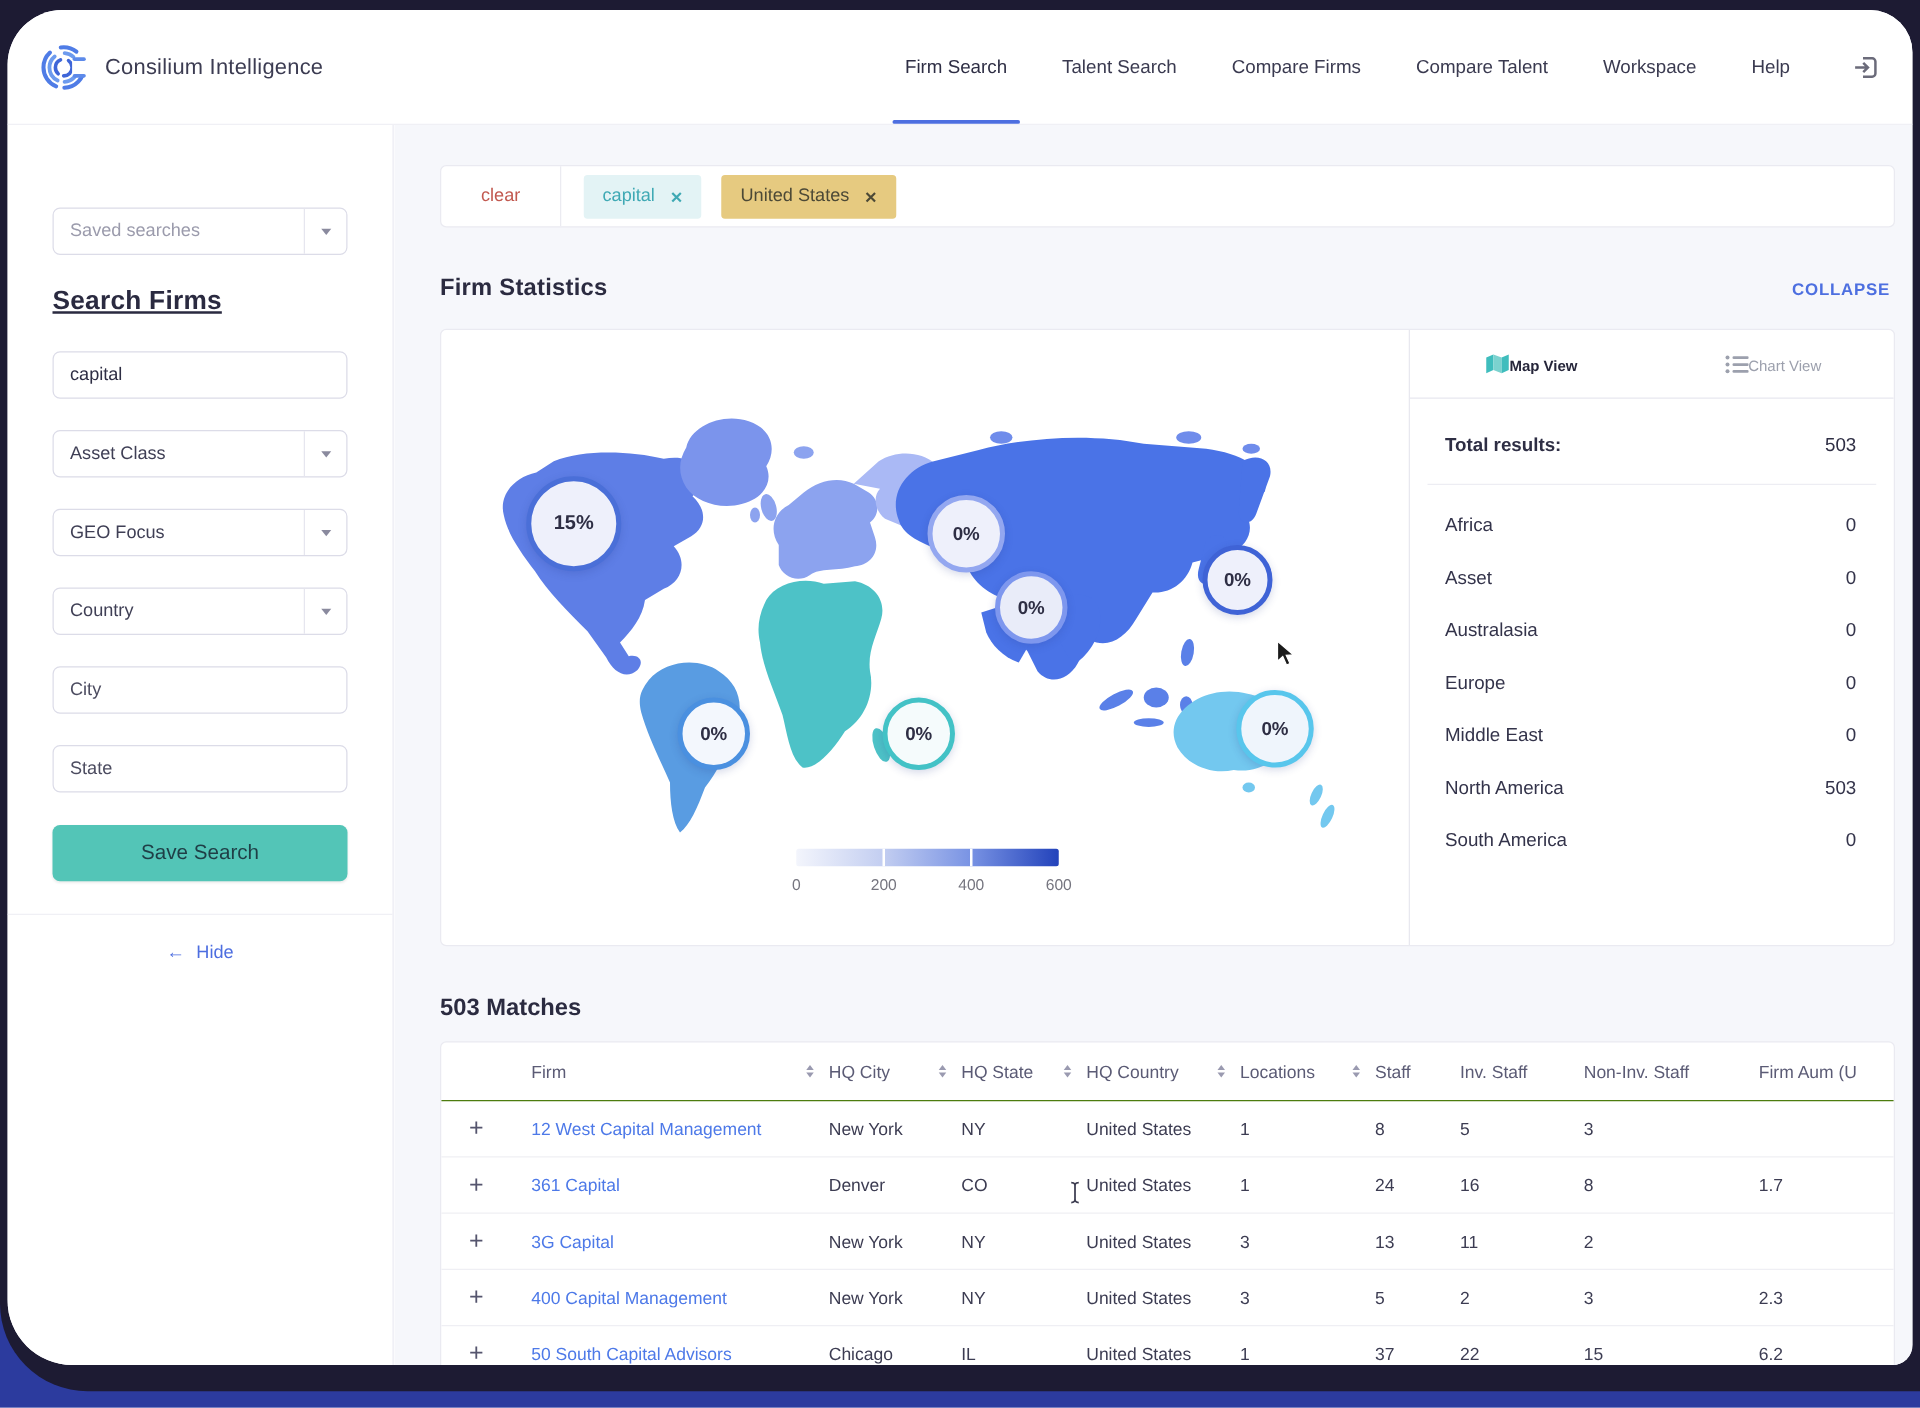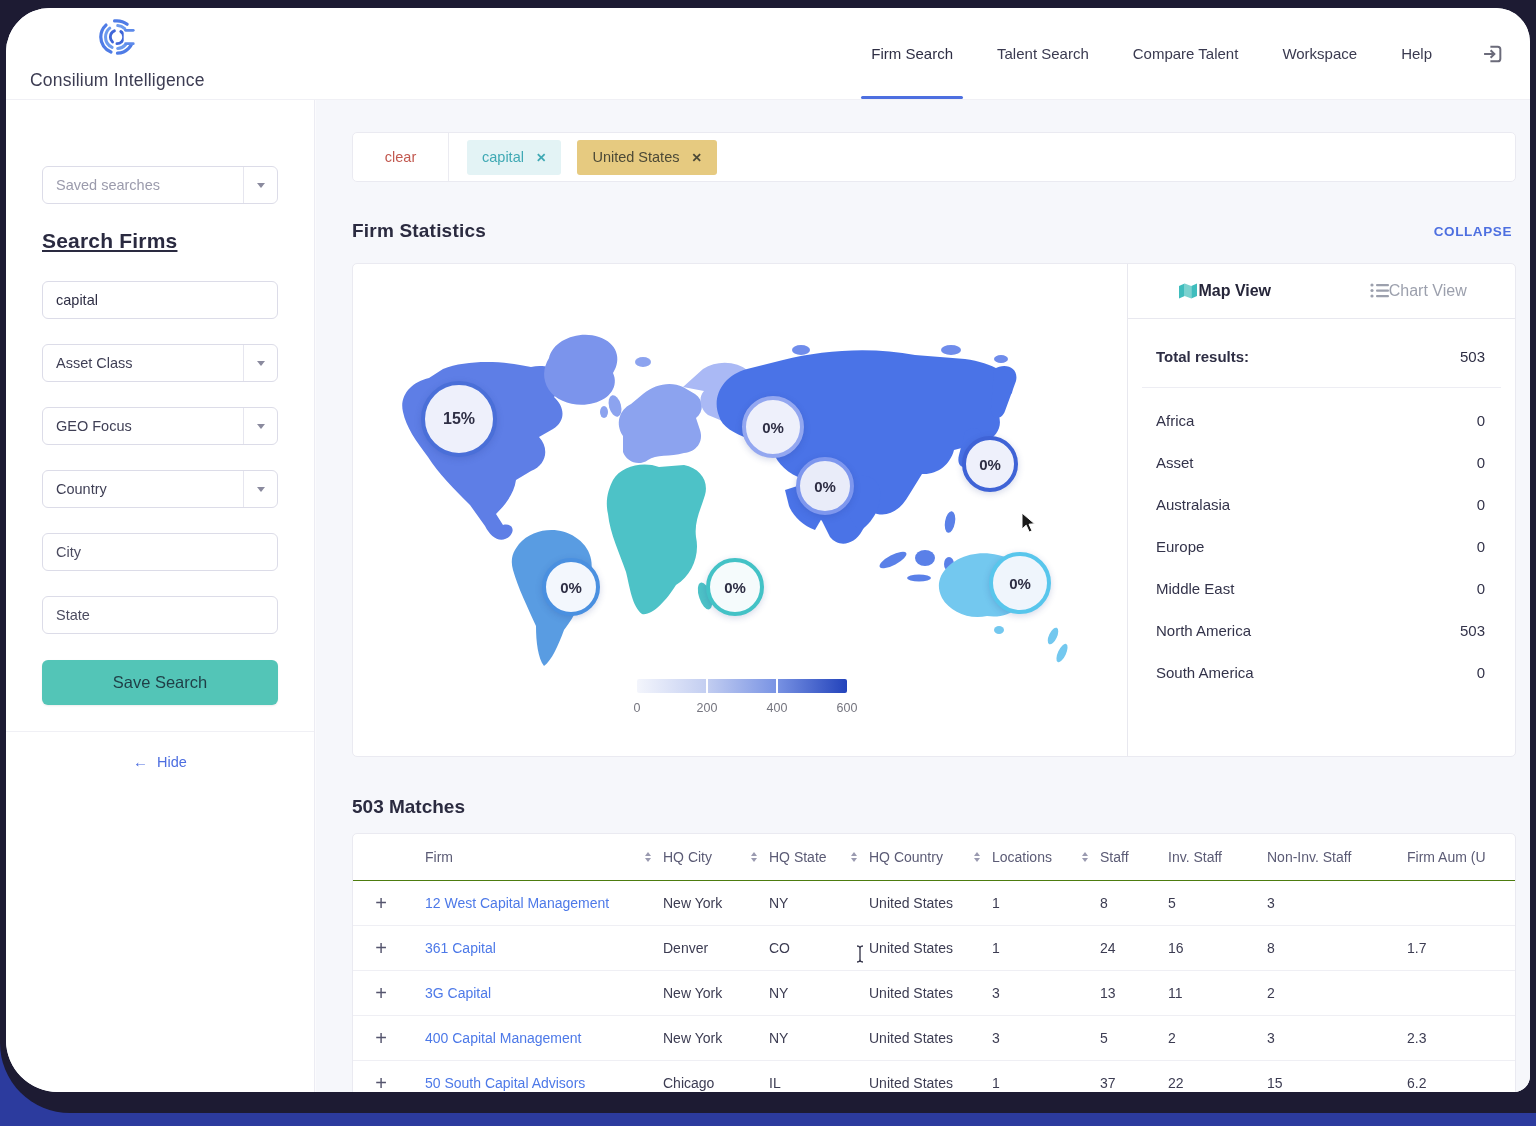--- a/index.html
+++ b/index.html
@@ -6,21 +6,21 @@
   html,body { margin:0; padding:0; }
   body { background:#2c3b9e; font-family:"Liberation Sans", sans-serif; }
   .stage { position:relative; width:1536px; height:1126px; overflow:hidden; background:#2c3b9e; }
   .frame { position:absolute; inset:0 0 13px 0; background:#1d1b33; border-bottom-left-radius:70px; }
   .window { position:absolute; top:8px; left:6px; right:6px; bottom:34px; background:#fbfbfd;
             border-radius:44px 34px 16px 52px; overflow:hidden; }
 
   
   .header { position:absolute; top:0; left:0; right:0; height:92px; background:#fff;
             border-bottom:1px solid #f0f0f5; display:flex; align-items:center; padding:0 26px 0 24px; }
-  .brand { display:flex; align-items:center; gap:12px;flex-direction:column; }
+  .brand { display:flex; align-items:center; gap:12px; }
   .brand-name { font-size:17.5px; color:#3c3c52; letter-spacing:.2px; }
   .nav { display:flex; align-items:center; gap:44px; height:100%; margin-left:auto; }
   .nav-item { position:relative; display:flex; align-items:center; height:100%;
               font-size:15px; color:#3a3a50; cursor:pointer; white-space:nowrap; }
   .nav-item.active { color:#2e2e44; }
   .nav-item.active::after { content:""; position:absolute; left:-10px; right:-10px; bottom:0;
                             height:3px; background:#4d6fe0; border-radius:2px; }
   .exit-btn { margin-left:6px; display:flex; align-items:center; cursor:pointer; }
 
   
@@ -71,22 +71,22 @@
             display:flex; align-items:center; justify-content:center; color:#2e2e44; font-weight:700;
             background:#eef0fb; box-shadow:0 2px 7px rgba(40,60,140,.20); cursor:default; }
   .legend-bar { position:absolute; left:284px; top:415px; width:210px; height:14px; border-radius:2px;
                 background:linear-gradient(90deg,#f3f5fc 0%,#c3cef1 33%,#7a94e4 66%,#2343bb 100%); }
   .legend-bar .div1,.legend-bar .div2 { position:absolute; top:0; bottom:0; width:2px; background:#fff; }
   .legend-bar .div1 { left:69px; } .legend-bar .div2 { left:139px; }
   .legend-tick { position:absolute; top:437px; transform:translateX(-50%); font-size:12.5px; color:#75757f; }
 
   .stats-panel { width:388px; border-left:1px solid #e8e8ef; display:flex; flex-direction:column; }
   .view-toggle { height:55px; border-bottom:1px solid #e8e8ef; display:flex; align-items:center; }
-  .toggle-opt { flex:1; display:flex; align-items:flex-start; justify-content:center; gap:0;
-                font-size:16px; cursor:pointer; }
+  .toggle-opt { flex:1; display:flex; align-items:flex-end; justify-content:center; gap:0;
+                font-size:12px; cursor:pointer; }
   .toggle-opt.active { color:#26263a; font-weight:600; }
   .toggle-opt.inactive { color:#9ca0ad; font-weight:500; }
   .total-row { display:flex; align-items:center; justify-content:space-between; padding:29px 30px 22px 28px;
                font-size:15px; color:#2e2e44; }
   .total-row .t-label { font-weight:600; }
   .panel-divider { border-top:1px solid #ededf3; margin:0 14px; }
   .regions { padding:11px 30px 0 28px; }
   .region-row { height:42px; display:flex; align-items:center; justify-content:space-between;
                 font-size:15px; color:#33334a; }
   .region-row .r-name { font-weight:500; }
@@ -128,20 +128,21 @@
             <rect x="29" y="15" width="15" height="14" fill="#ffffff"></rect>
             <path d="M31,15 l8,0" stroke="#5d8aea" stroke-width="3" stroke-linecap="round"></path>
             <path d="M31,29 l8,0" stroke="#5d8aea" stroke-width="3" stroke-linecap="round"></path>
           </svg>
         </span>
         <span class="brand-name">Consilium Intelligence</span>
       </div>
       <div class="nav">
         <span class="nav-item active">Firm Search</span>
         <span class="nav-item">Talent Search</span>
+        <span class="nav-item">Compare Firms</span>
         <span class="nav-item">Compare Talent</span>
         <span class="nav-item">Workspace</span>
         <span class="nav-item">Help</span>
         <span class="exit-btn">
           <svg width="22" height="22" viewBox="0 0 21 21" fill="none">
             <path d="M8,3.5 h7 a2.5,2.5 0 0 1 2.5,2.5 v9 a2.5,2.5 0 0 1 -2.5,2.5 h-7" stroke="#6b6b7a" stroke-width="1.9"></path>
             <path d="M2,10.5 h9.2 M8.2,6.9 L11.8,10.5 L8.2,14.1" stroke="#6b6b7a" stroke-width="1.9"></path>
           </svg>
         </span>
       </div>

